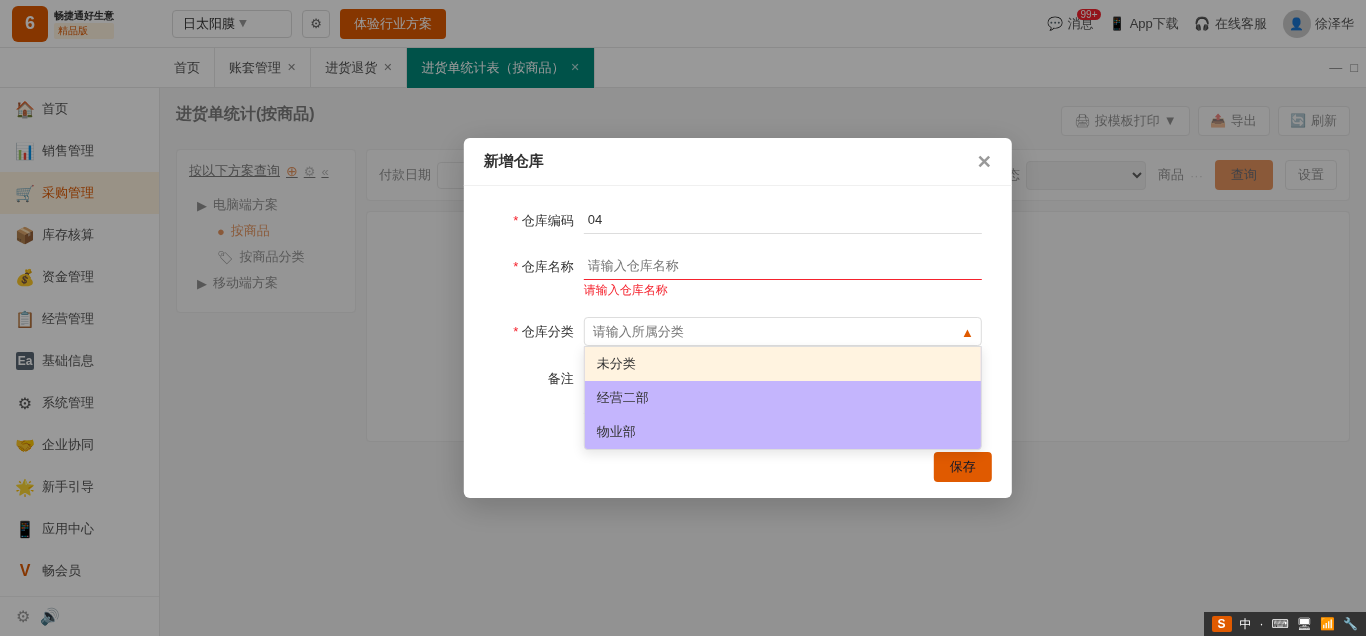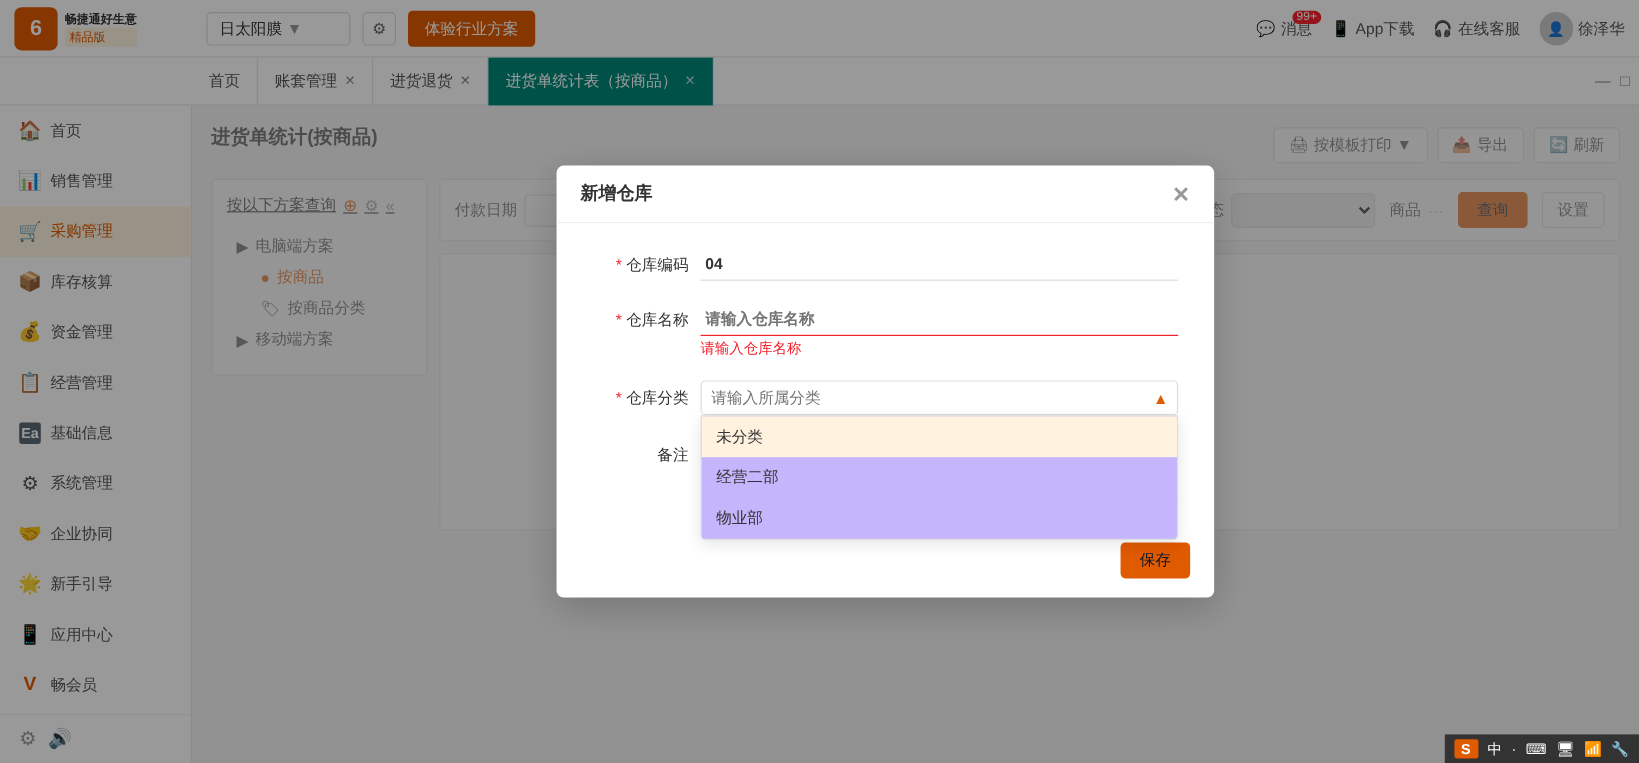--- a/index.html
+++ b/index.html
@@ -27,20 +27,21 @@
       border-radius: 6px;
       display: flex; align-items: center; justify-content: center;
       color: white; font-weight: bold; font-size: 18px;
     }
     .logo-badge { font-size: 10px; color: #e05a00; background: #fff3e0; padding: 1px 4px; border-radius: 2px; }
     .store-selector {
       display: flex; align-items: center; gap: 4px;
       border: 1px solid #ddd; border-radius: 4px;
       padding: 4px 10px; cursor: pointer; min-width: 120px;
       color: #333;
+      font-family: Liberation Mono, monospace;
     }
     .settings-icon {
       width: 28px; height: 28px;
       border: 1px solid #ddd; border-radius: 4px;
       display: flex; align-items: center; justify-content: center;
       cursor: pointer; color: #666;
     }
     .trial-btn {
       background: #e05a00; color: white;
       border: none; border-radius: 4px;
@@ -244,21 +245,20 @@
     .required::before {
       content: '* ';
       color: #f5222d;
     }
     .form-input {
       flex: 1;
       border: none; border-bottom: 1px solid #ddd;
       padding: 6px 4px;
       font-size: 13px; color: #333;
       outline: none;
-      font-weight: bold;
     }
     .form-input.error-border {
       border-bottom: 1px solid #f5222d;
     }
     .error-msg {
       color: #f5222d; font-size: 12px;
       margin-top: 2px;
     }
     .form-input-group {
       flex: 1;

